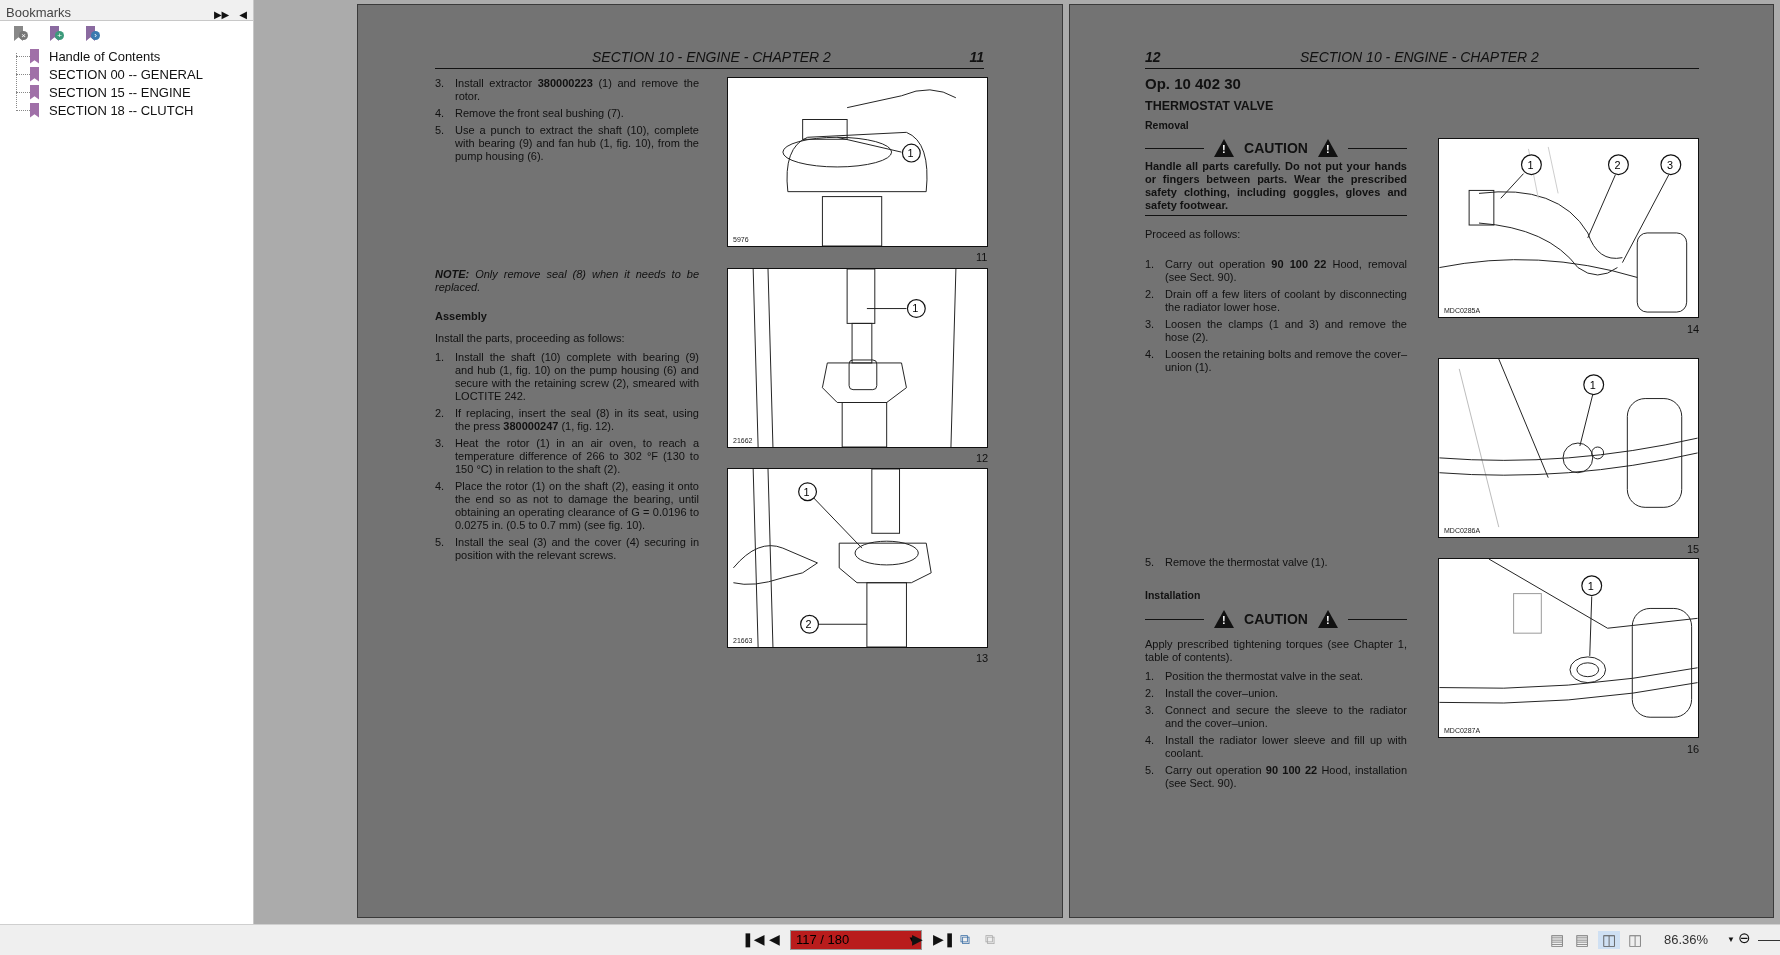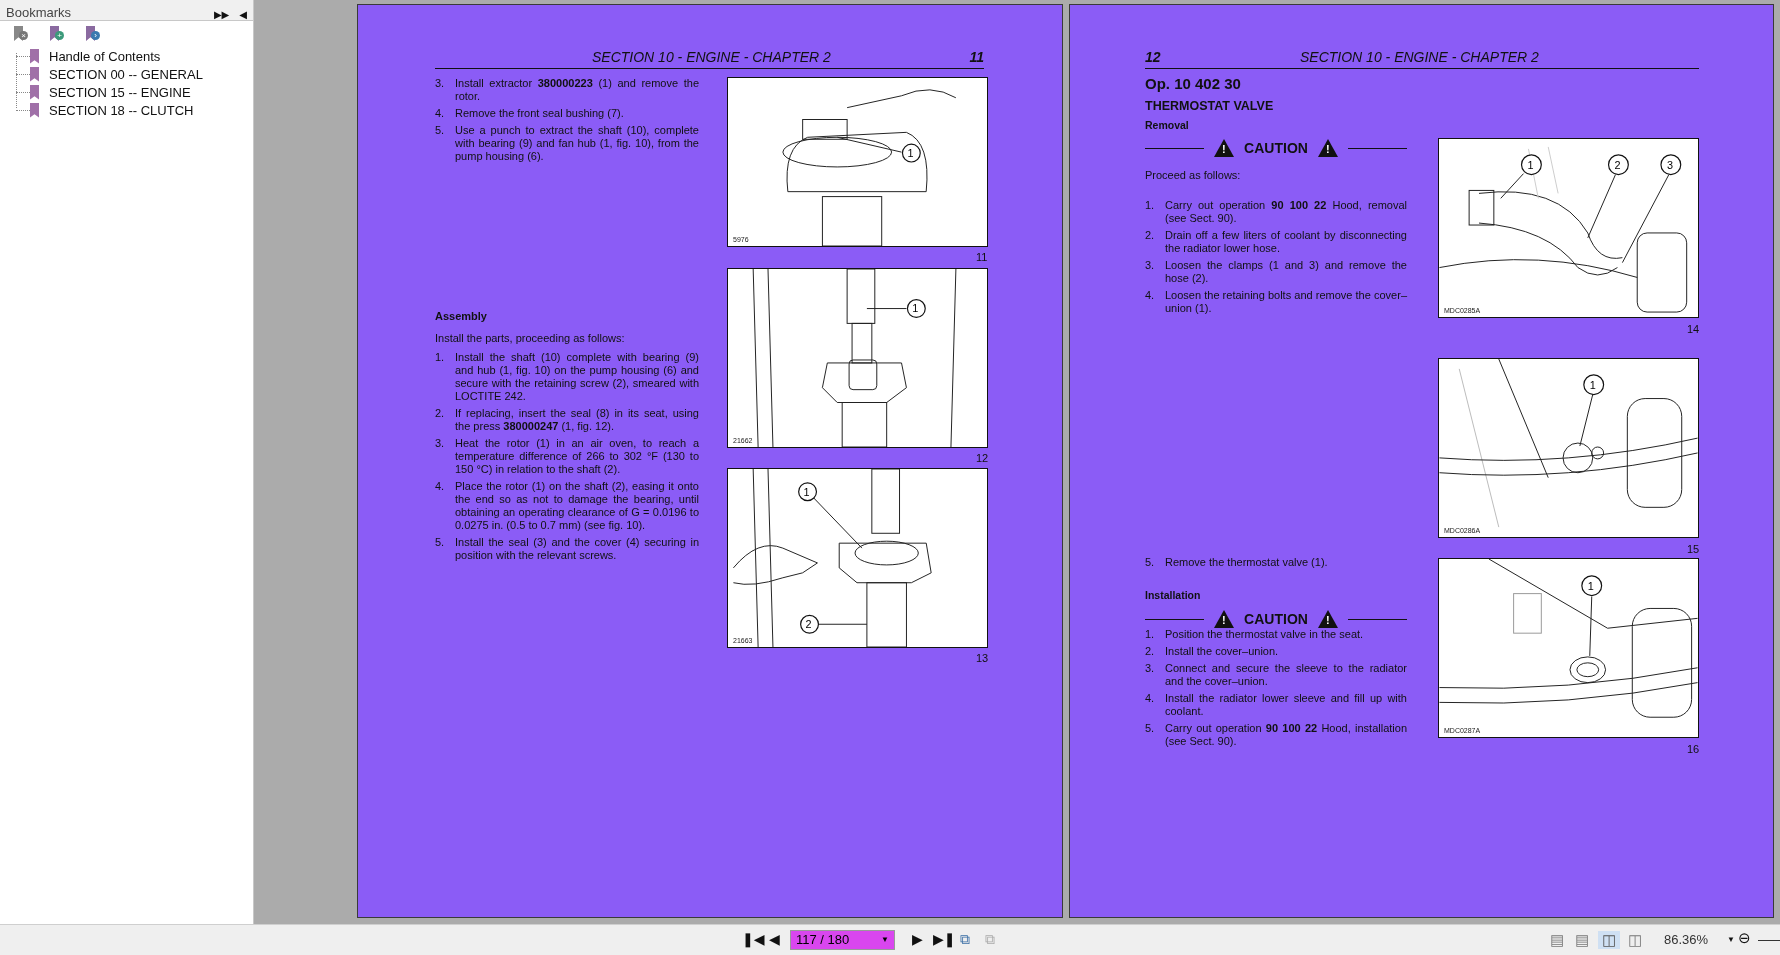--- a/index.html
+++ b/index.html
@@ -13,21 +13,21 @@
 #sb-tools{height:26px;display:flex;align-items:center;gap:22px;padding-left:14px}
 .bmico{width:14px;height:16px;position:relative}
 .bmico .flag{position:absolute;left:0;top:0;width:9px;height:15px;background:#8a6aa0;clip-path:polygon(0 0,100% 0,100% 100%,50% 75%,0 100%)}
 .bmico .dot{position:absolute;left:5px;top:5px;width:9px;height:9px;border-radius:50%;font-size:8px;line-height:9px;text-align:center;color:#fff}
 #tree{position:relative;padding-left:14px;padding-top:0}
 #tree .vline{position:absolute;left:16px;top:6px;height:55px;border-left:1px dotted #888}
 .tnode{height:18px;display:flex;align-items:center;position:relative;font-size:13px;color:#111}
 .tnode .hline{width:14px;border-top:1px dotted #888;margin-left:2px}
 .tnode .flag{width:9px;height:15px;background:#a070a8;clip-path:polygon(0 0,100% 0,100% 100%,50% 78%,0 100%);margin-right:10px}
 
-.page{position:absolute;background:#8b5cf6;border:1px solid #3a3a3a;top:4px;height:914px}
+.page{position:absolute;background:#737373;border:1px solid #3a3a3a;top:4px;height:914px}
 #page1{left:357px;width:706px}
 #page2{left:1069px;width:705px}
 .hdr{position:absolute;top:38px;height:26px;border-bottom:1.5px solid #111;font-style:italic;font-size:14px;color:#111}
 .hdr .pn{position:absolute;top:6px;font-weight:bold}
 .hdr .ht{position:absolute;top:6px}
 .txt{position:absolute;font-size:11px;line-height:13px;color:#111;text-align:justify}
 .ol{list-style:none}
 .ol li{display:flex;margin-bottom:4px}
 .ol li .n{width:20px;flex:none}
 .ol li .b{flex:1}
@@ -37,21 +37,21 @@
 .fig .code{position:absolute;left:5px;bottom:3px;font-size:7px;color:#222}
 .fignum{position:absolute;font-size:11px;color:#111}
 .caution-line{display:flex;align-items:center;gap:10px;font-weight:bold;font-size:14px}
 .caution-line .rule{flex:1;border-top:1.3px solid #111}
 .warn{width:0;height:0;border-left:10px solid transparent;border-right:10px solid transparent;border-bottom:18px solid #111;position:relative}
 .warn span{position:absolute;left:-2px;top:4px;color:#fff;font-size:11px;font-weight:bold}
 .callout{fill:#fff;stroke:#111;stroke-width:1.2}
 
 #toolbar{position:absolute;left:0;top:924px;width:1780px;height:31px;background:#efefef;border-top:1px solid #cfcfcf}
 .tb{position:absolute;top:6px;font-size:14px;color:#111;cursor:pointer}
-#pagebox{position:absolute;left:790px;top:5px;width:105px;height:20px;border:1px solid #999;background:#d946ef;font-size:13px;line-height:18px;padding-left:5px}
+#pagebox{position:absolute;left:790px;top:5px;width:132px;height:20px;border:1px solid #999;background:#b91c1c;font-size:13px;line-height:18px;padding-left:5px}
 #pagebox .dd{position:absolute;right:5px;top:0;font-size:8px}
 #zoomval{position:absolute;left:1664px;top:7px;font-size:13px;color:#333}
 .lay{position:absolute;top:6px;width:18px;height:18px;font-size:15px;line-height:18px;text-align:center;color:#777}
 </style>
 </head>
 <body>
 
 <div id="app">
 
   <div id="sidebar">
@@ -117,20 +117,23 @@
             <span class="n">4.</span>
             <span class="b"><span>Remove the front seal bushing (7).</span></span>
           </li>
         <li>
             <span class="n">5.</span>
             <span class="b"><span>Use a punch to extract the shaft (10), complete with bearing (9) and fan hub (1, fig. 10), from the pump housing (6).</span></span>
           </li>
       </ol>
     </div>
 
+    <div class="txt" style="left:77px;top:263px;width:264px;font-style:italic">
+      <b>NOTE:</b><span> Only remove seal (8) when it needs to be replaced.</span>
+    </div>
 
     <div class="txt" style="left:77px;top:305px;width:264px">
       <div style="font-weight:bold">Assembly</div>
       <div style="margin-top:9px;margin-bottom:6px">Install the parts, proceeding as follows:</div>
       <ol class="ol">
         <li>
             <span class="n">1.</span>
             <span class="b">Install the shaft (10) complete with bearing (9) and hub (1, fig. 10) on the pump housing (6) and secure with the retaining screw (2), smeared with LOCTITE 242.</span>
           </li>
         <li>
@@ -220,20 +223,21 @@
         <span class="rule"></span>
           <span class="warn">
             <span>!</span>
           </span>
           <span>CAUTION</span>
           <span class="warn">
             <span>!</span>
           </span>
           <span class="rule"></span>
       </div>
+      <div style="font-weight:bold;margin-top:3px;padding-bottom:3px;border-bottom:1.3px solid #111">Handle all parts carefully. Do not put your hands or fingers between parts. Wear the prescribed safety clothing, including goggles, gloves and safety footwear.</div>
       <div style="margin-top:12px;margin-bottom:17px">Proceed as follows:</div>
       <ol class="ol">
         <li>
             <span class="n">1.</span>
             <span class="b"><span>Carry out operation </span><b>90 100 22</b><span> Hood, removal (see Sect. 90).</span></span>
           </li>
         <li>
             <span class="n">2.</span>
             <span class="b">Drain off a few liters of coolant by disconnecting the radiator lower hose.</span>
           </li>
@@ -260,20 +264,21 @@
         <span class="rule"></span>
           <span class="warn">
             <span>!</span>
           </span>
           <span>CAUTION</span>
           <span class="warn">
             <span>!</span>
           </span>
           <span class="rule"></span>
       </div>
+      <div style="margin-top:10px;margin-bottom:6px">Apply prescribed tightening torques (see Chapter 1, table of contents).</div>
       <ol class="ol">
         <li>
             <span class="n">1.</span>
             <span class="b">Position the thermostat valve in the seat.</span>
           </li>
         <li>
             <span class="n">2.</span>
             <span class="b">Install the cover–union.</span>
           </li>
         <li>

